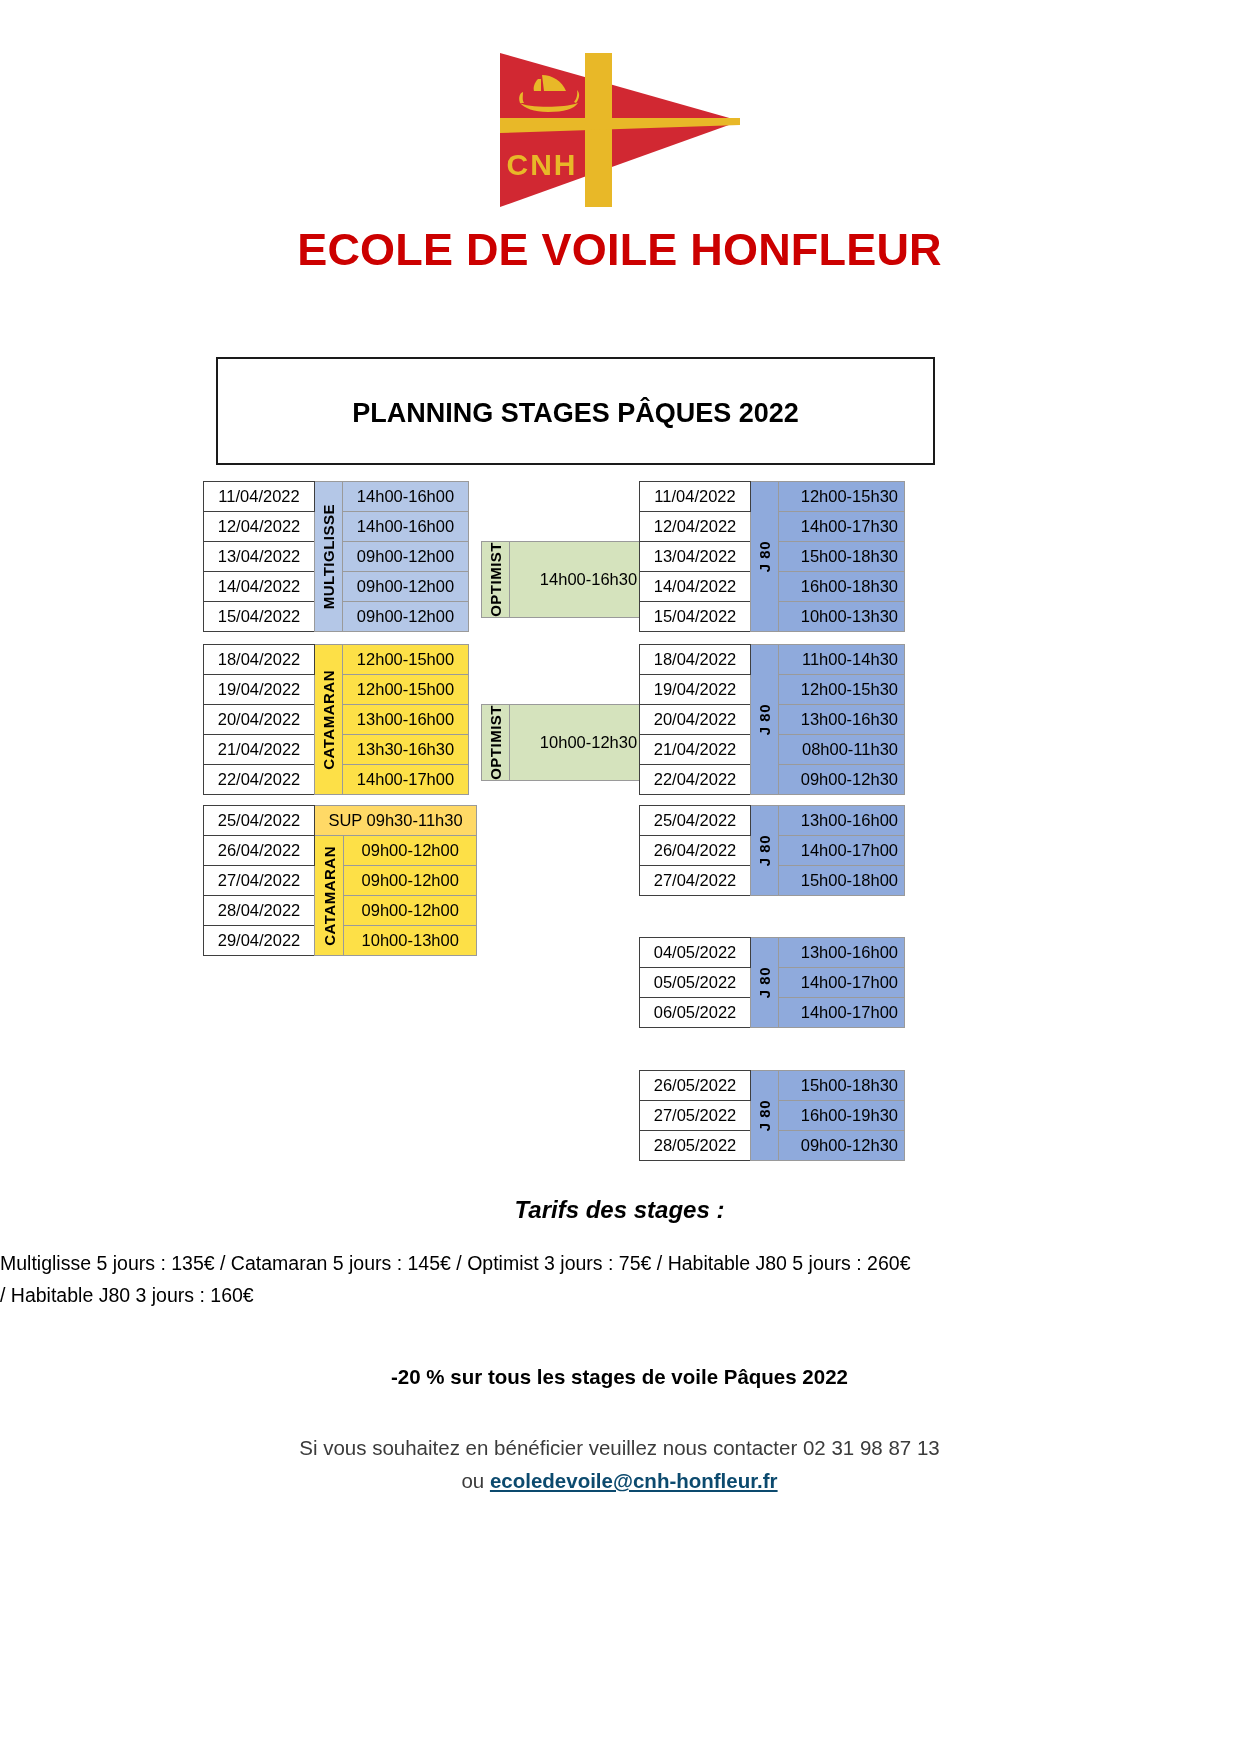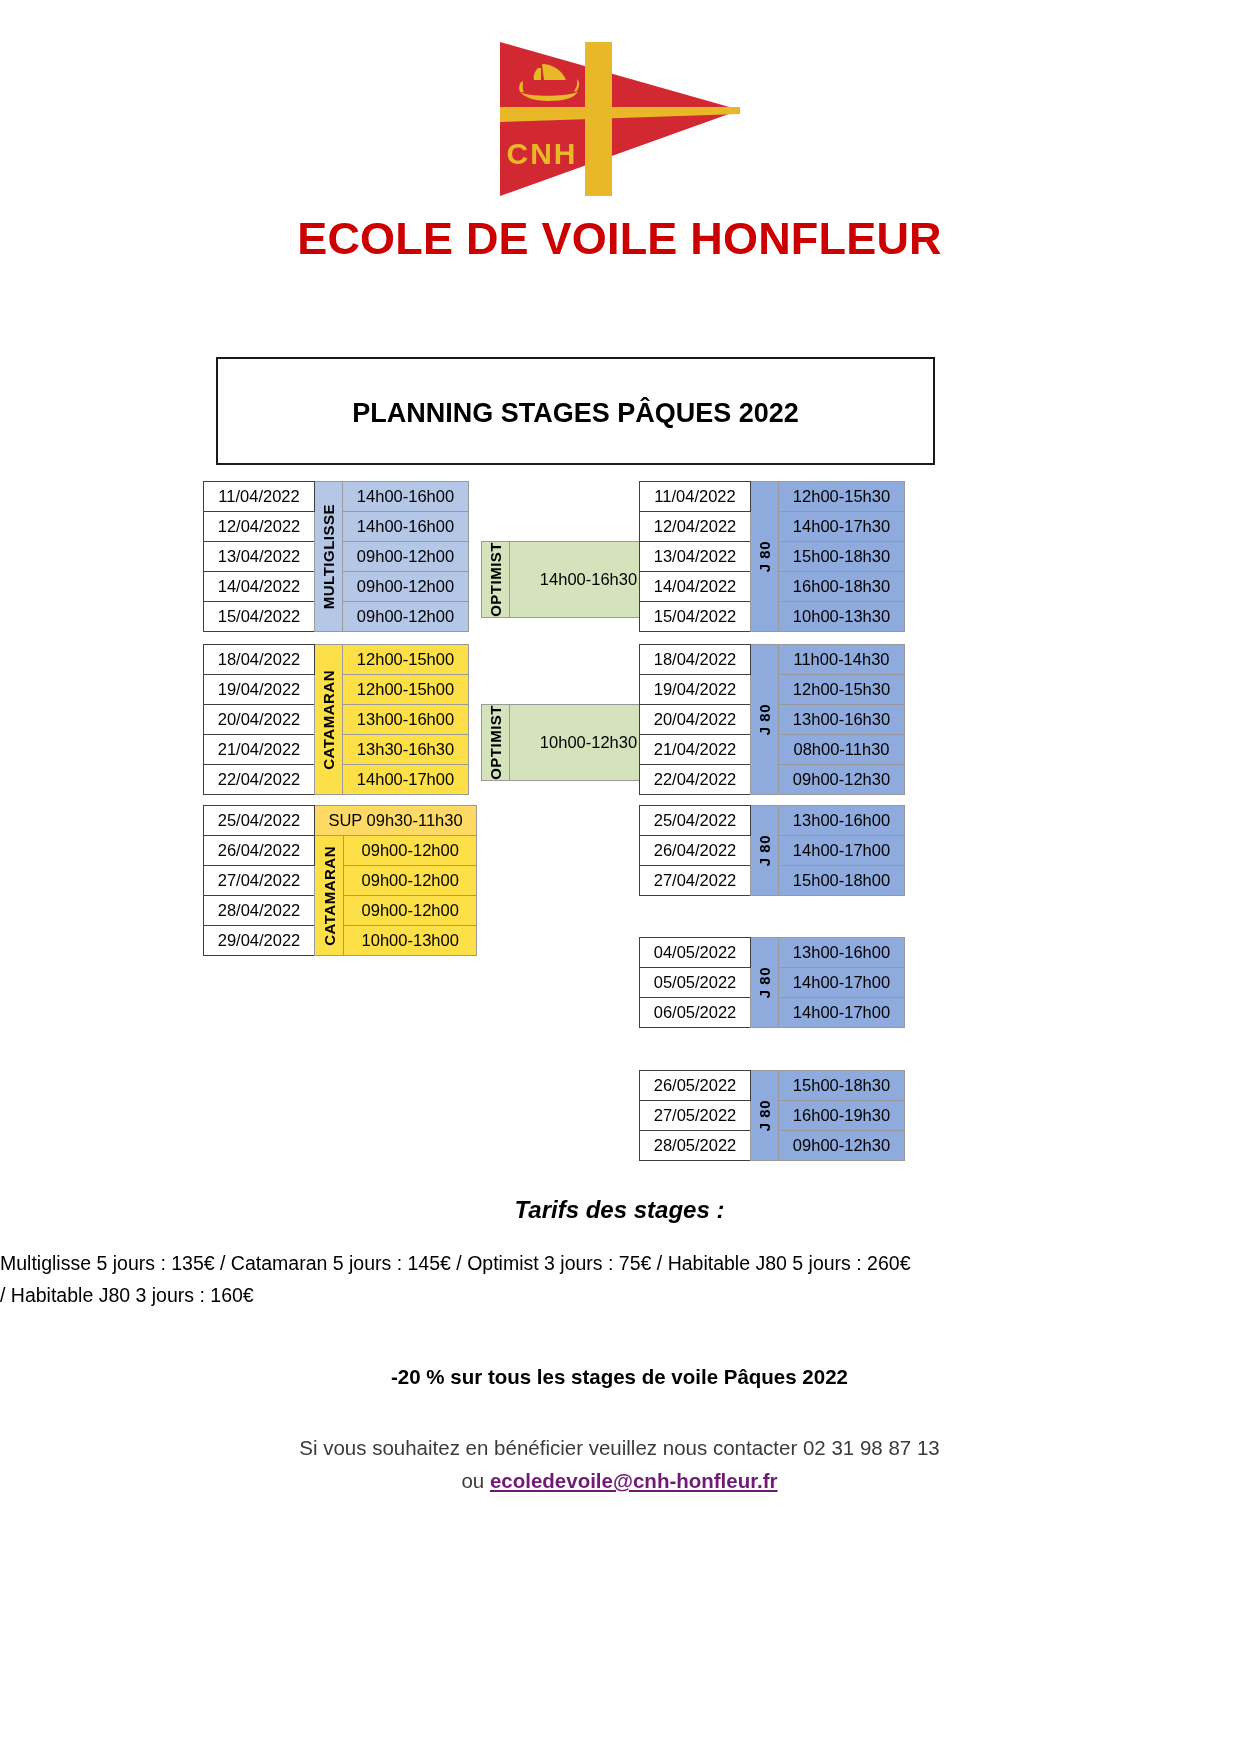--- a/index.html
+++ b/index.html
@@ -13,21 +13,21 @@
     height: 1754px;
     font-family: "Liberation Sans", sans-serif;
     color: #000000;
     position: relative;
     overflow: hidden;
   }
 
   
   .header {
     text-align: center;
-    padding-top: 34px;
+    padding-top: 45px;
   }
   .burgee-wrap {
     width: 260px;
     height: 170px;
     margin: 0 auto;
     position: relative;
   }
   .burgee {
     display: block;
   }
@@ -99,21 +99,21 @@
     transform: rotate(180deg);
     font-weight: bold;
     font-size: 15px;
     letter-spacing: 0.5px;
     margin: 0 auto;
     line-height: 1;
   }
 
   
   .bg-blue    { background: #b4c7e7; }
-  .bg-bluedk  { background: #8faadc; }
+  .bg-bluedk  { background: #8faadc; text-align: right; }
   .bg-green   { background: #d5e3bd; }
   .bg-orange  { background: #fde047; margin-left: 47px; }
   .bg-gold    { background: #ffd966; }
 
   
   .tbl-pos { position: absolute; }
 
   
   .tarif-title {
     position: absolute;
@@ -143,21 +143,21 @@
   .contact {
     position: absolute;
     left: 0; right: 0;
     top: 1432px;
     text-align: center;
     font-size: 20.5px;
     line-height: 1.6;
     color: #3b3b3b;
   }
   .contact a {
-    color: #701a75;
+    color: #0c4a6e;
     text-decoration: underline;
     font-weight: bold;
   }
 </style>
 </head>
 <body>
 
 <div class="header">
   <div class="burgee-wrap">
     <svg class="burgee" width="260" height="170" viewBox="0 0 260 170" xmlns="http://www.w3.org/2000/svg" aria-hidden="true">

